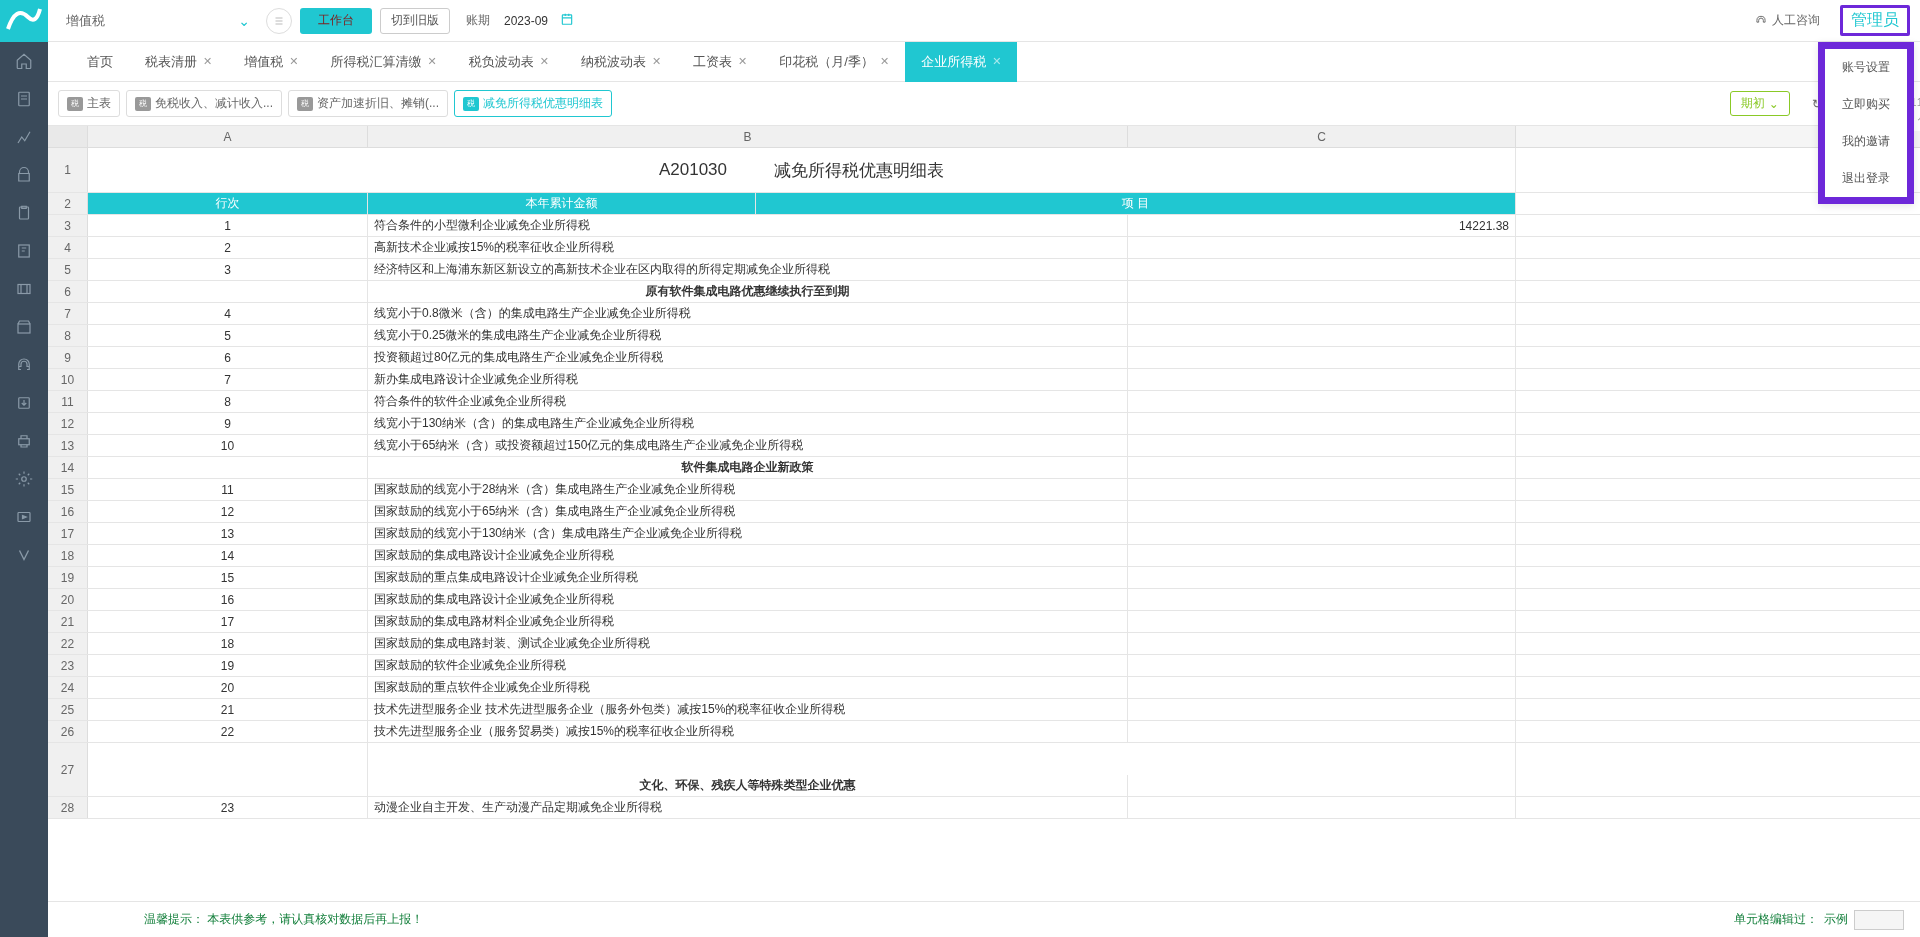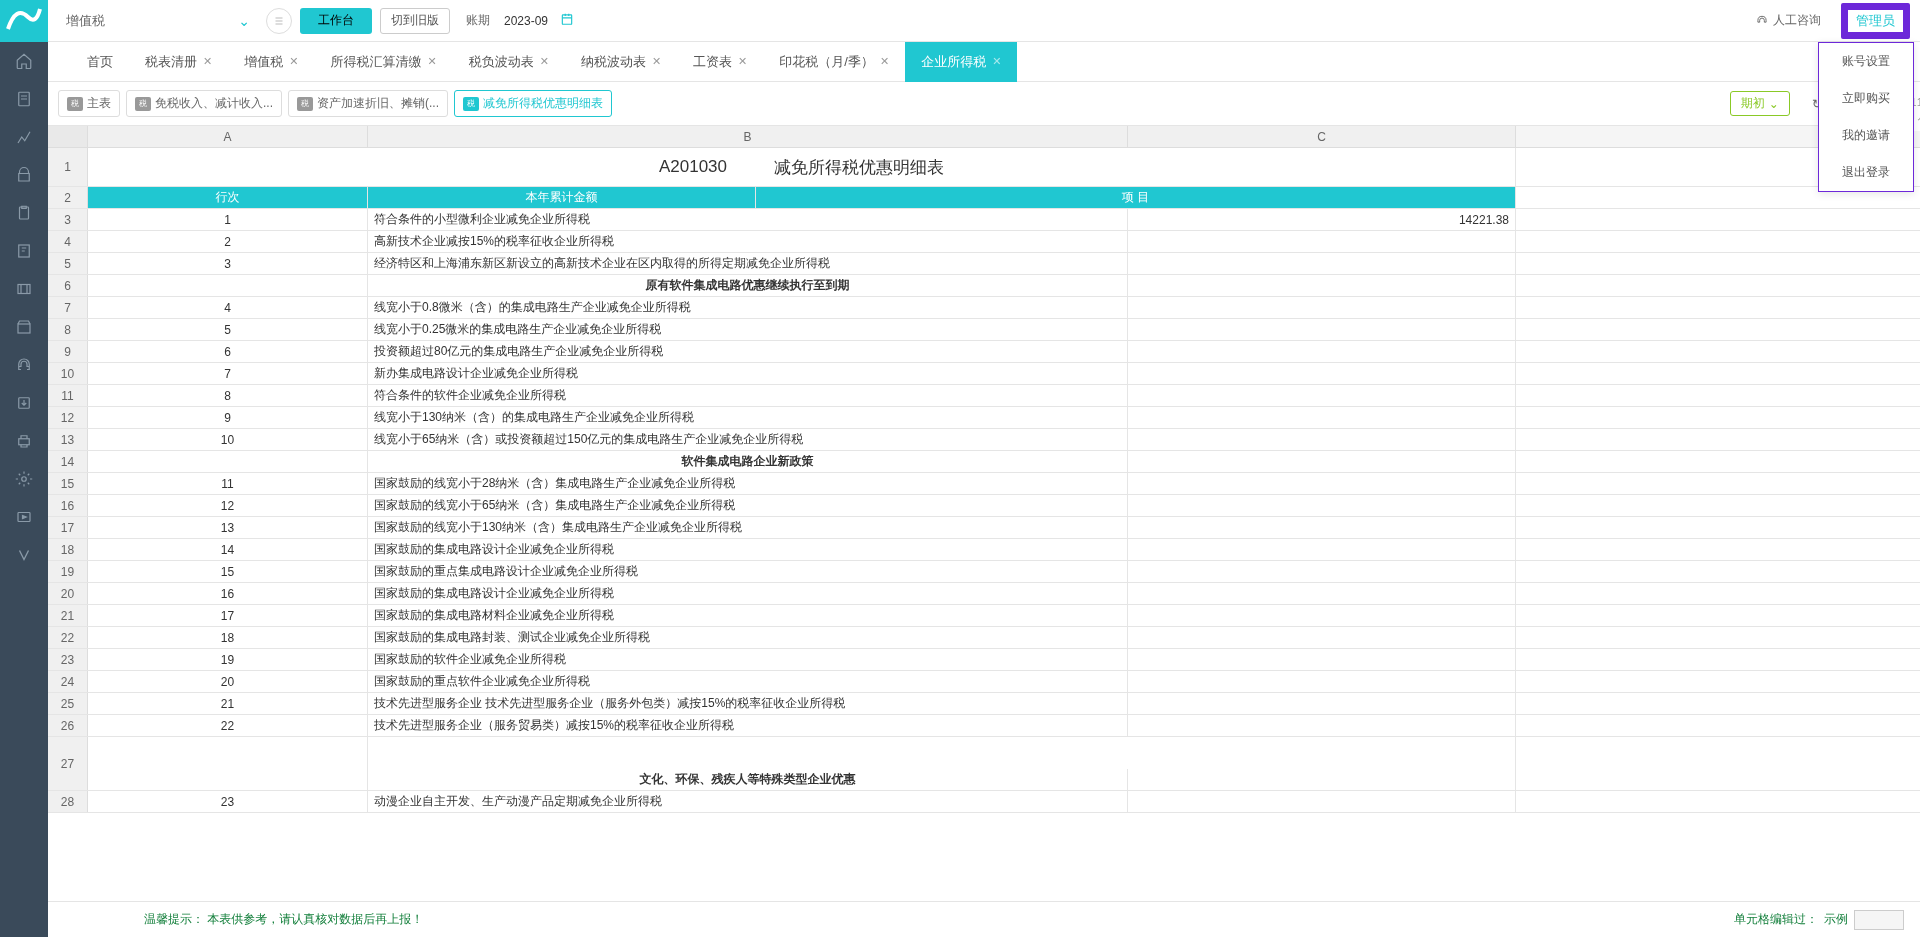--- a/index.html
+++ b/index.html
@@ -7,28 +7,28 @@
 .layout { display: flex; height: 100vh; }
 .sidebar { width: 48px; background: #3a4a5a; display: flex; flex-direction: column; align-items: center; padding-top: 0; }
 .sidebar-logo { width: 48px; height: 42px; background: #20c7d1; display: flex; align-items: center; justify-content: center; color: #fff; font-size: 20px; }
 .sidebar-icon { width: 48px; height: 38px; display: flex; align-items: center; justify-content: center; color: #8a9aa8; cursor: pointer; }
 .sidebar-icon svg { width: 18px; height: 18px; }
 .main { flex: 1; display: flex; flex-direction: column; position: relative; }
 .topbar { height: 42px; background: #fff; border-bottom: 1px solid #e5e5e5; display: flex; align-items: center; padding: 0 10px; gap: 8px; }
 .company-select { display: flex; align-items: center; width: 200px; height: 28px; padding: 0 8px; color: #666; cursor: pointer; justify-content: space-between; }
 .company-select .chev { color: #20c7d1; font-size: 14px; }
 .round-icon { width: 26px; height: 26px; border-radius: 50%; border: 1px solid #ddd; display: flex; align-items: center; justify-content: center; color: #bbb; cursor: pointer; font-size: 12px; }
-.btn-primary { background: #20c7d1; color: #000000; border: none; height: 26px; padding: 0 18px; border-radius: 3px; cursor: pointer; font-size: 12px; }
+.btn-primary { background: #20c7d1; color: #7f1d1d; border: none; height: 26px; padding: 0 18px; border-radius: 3px; cursor: pointer; font-size: 12px; }
 .btn-outline { background: #fff; color: #555; border: 1px solid #ccc; height: 26px; padding: 0 10px; border-radius: 3px; cursor: pointer; font-size: 12px; }
 .period-label { color: #666; margin-left: 8px; font-size: 12px; }
 .period-value { color: #333; margin-left: 6px; font-size: 12px; }
 .period-icon { color: #20c7d1; margin-left: 4px; cursor: pointer; font-size: 14px; }
 .topbar-spacer { flex: 1; }
 .consult { display: flex; align-items: center; gap: 4px; color: #666; cursor: pointer; font-size: 12px; }
-.admin-btn { border: 7px solid #6d28d9; color: #20c7d1; padding: 2px 8px; border-radius: 2px; cursor: pointer; font-size: 13px; margin-left: 12px; }
+.admin-btn { border: 3px solid #6d28d9; color: #20c7d1; padding: 2px 8px; border-radius: 2px; cursor: pointer; font-size: 16px; margin-left: 12px; }
 .tabs-row { height: 40px; background: #fff; border-bottom: 1px solid #e5e5e5; display: flex; align-items: center; padding: 0 23px; gap: 0; }
 .tab { padding: 0 16px; height: 40px; display: flex; align-items: center; color: #555; cursor: pointer; font-size: 13px; gap: 6px; }
 .tab.active { background: #20c7d1; color: #fff; }
 .tab .close { font-size: 11px; color: inherit; opacity: 0.6; cursor: pointer; }
 .subtabs-row { height: 44px; background: #fff; border-bottom: 1px solid #e5e5e5; display: flex; align-items: center; padding: 0 10px; gap: 6px; }
 .subtab { display: flex; align-items: center; gap: 4px; padding: 4px 8px; border: 1px solid #ddd; border-radius: 3px; color: #666; cursor: pointer; font-size: 12px; background: #fff; max-width: 175px; overflow: hidden; white-space: nowrap; text-overflow: ellipsis; }
 .subtab.active { border-color: #20c7d1; color: #20c7d1; }
 .subtab-icon { width: 16px; height: 14px; background: #999; border-radius: 2px; display: inline-flex; align-items: center; justify-content: center; color: #fff; font-size: 8px; flex-shrink: 0; }
 .subtab.active .subtab-icon { background: #20c7d1; }
 .subtabs-spacer { flex: 1; }
@@ -36,29 +36,29 @@
 .text-btn { color: #666; cursor: pointer; font-size: 12px; margin-left: 16px; display: flex; align-items: center; gap: 4px; }
 .sheet-area { flex: 1; overflow: auto; position: relative; }
 .col-headers { display: flex; background: #f5f5f5; border-bottom: 1px solid #ddd; height: 22px; position: sticky; top: 0; }
 .corner { width: 40px; background: #e9e9e9; border-right: 1px solid #ddd; }
 .col-h { border-right: 1px solid #ddd; display: flex; align-items: center; justify-content: center; color: #666; font-size: 12px; background: #f0f0f0; }
 .row { display: flex; border-bottom: 1px solid #e5e5e5; min-height: 22px; }
 .row-h { width: 40px; background: #f0f0f0; border-right: 1px solid #ddd; display: flex; align-items: center; justify-content: center; color: #666; font-size: 12px; }
 .cell { border-right: 1px solid #e5e5e5; padding: 2px 6px; font-size: 12px; display: flex; align-items: center; }
 .cell.center { justify-content: center; }
 .cell.right { justify-content: flex-end; }
-.row.title .cell { font-size: 17px; justify-content: center; gap: 47px; height: 38px; }
+.row.title .cell { font-size: 17px; justify-content: center; gap: 47px; height: 44px; }
 .row.header .cell { background: #20c7d1; color: #fff; justify-content: center; font-weight: 500; }
 .row.section .cell-b { font-weight: bold; text-align: center; justify-content: center; }
 .footer-bar { height: 36px; border-top: 1px solid #e5e5e5; display: flex; align-items: center; padding: 0 16px; font-size: 12px; color: #15803d; background: #fff; }
 .footer-hint { margin-left: 80px; }
 .footer-spacer { flex: 1; }
 .footer-edit { display: flex; align-items: center; gap: 6px; }
 .footer-input { width: 50px; height: 20px; border: 1px solid #ccc; background: #f5f5f5; }
-.dropdown-menu { position: absolute; top: 42px; right: 6px; width: 96px; background: #fff; border: 1px solid #6d28d9; box-shadow: 0 2px 8px rgba(0,0,0,0.1); z-index: 100; }
+.dropdown-menu { position: absolute; top: 42px; right: 6px; width: 96px; background: #fff; border: 7px solid #6d28d9; box-shadow: 0 2px 8px rgba(0,0,0,0.1); z-index: 100; }
 .dropdown-item { padding: 10px 12px; font-size: 12px; color: #555; cursor: pointer; text-align: center; }
 .month-strip { position: absolute; top: 88px; right: 0; width: 28px; background: #fff; border-left: 1px solid #eee; display: flex; flex-direction: row; align-items: center; padding: 4px 0; gap: 0; z-index: 50; }
 .month-item { font-size: 11px; color: #999; padding: 3px 0; cursor: pointer; width: 100%; text-align: center; }
 .month-item.bold { color: #555; font-weight: 500; }
 .month-item.active { background: #20c7d1; color: #fff; border-radius: 8px; width: 36px; margin: 1px auto; }
 .year-badge { background: #8ac926; color: #fff; font-size: 10px; padding: 1px 4px; border-radius: 2px; position: absolute; left: -26px; top: 72px; }
 .month-more { color: #bbb; font-size: 14px; cursor: pointer; margin-top: 2px; border: 1px solid #ddd; border-radius: 50%; width: 16px; height: 16px; display: flex; align-items: center; justify-content: center; }
 .w-a { width: 280px; }
 .w-b { width: 760px; }
 .w-c { width: 388px; }

